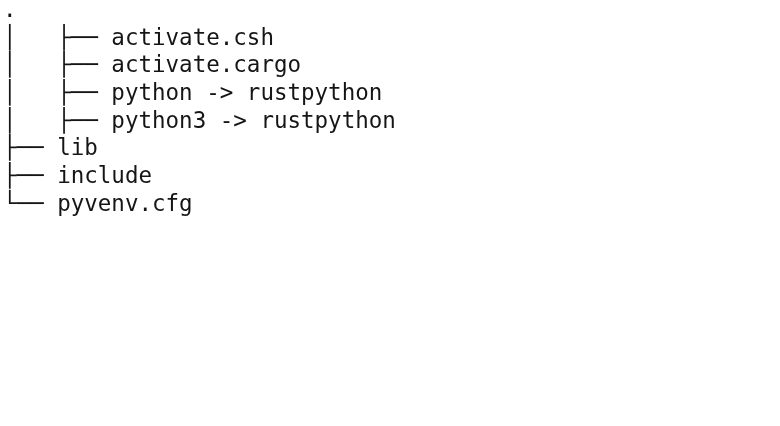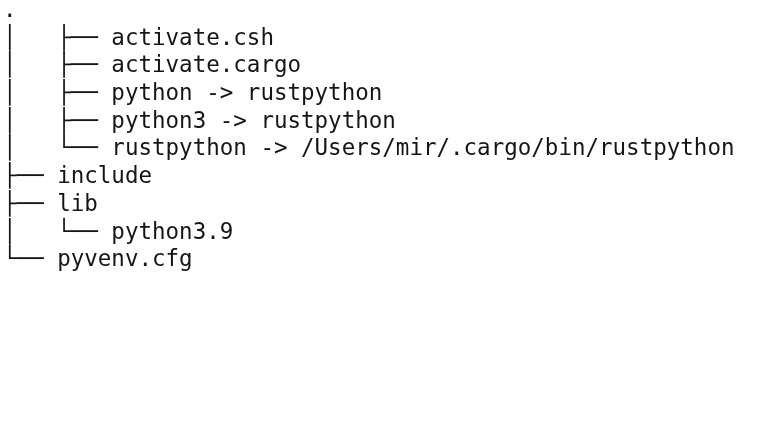--- a/index.html
+++ b/index.html
@@ -34,19 +34,17 @@
 </head>
 <body>
 
 <div class="terminal-output">
   <div class="tree-listing">
     <div class="tree-line">.</div>
     <div class="tree-line">│   ├── activate.csh</div>
     <div class="tree-line">│   ├── activate.cargo</div>
     <div class="tree-line">│   ├── python -&gt; rustpython</div>
     <div class="tree-line">│   ├── python3 -&gt; rustpython</div>
-    <div class="tree-line">│   └── rustpython -&gt; /Users/mir/.cargo/bin/rustpython</div>
+    <div class="tree-line">├── lib</div>
     <div class="tree-line">├── include</div>
-    <div class="tree-line">├── lib</div>
-    <div class="tree-line">│   └── python3.9</div>
     <div class="tree-line">└── pyvenv.cfg</div>
   </div>
 </div>
 
 </body></html>

